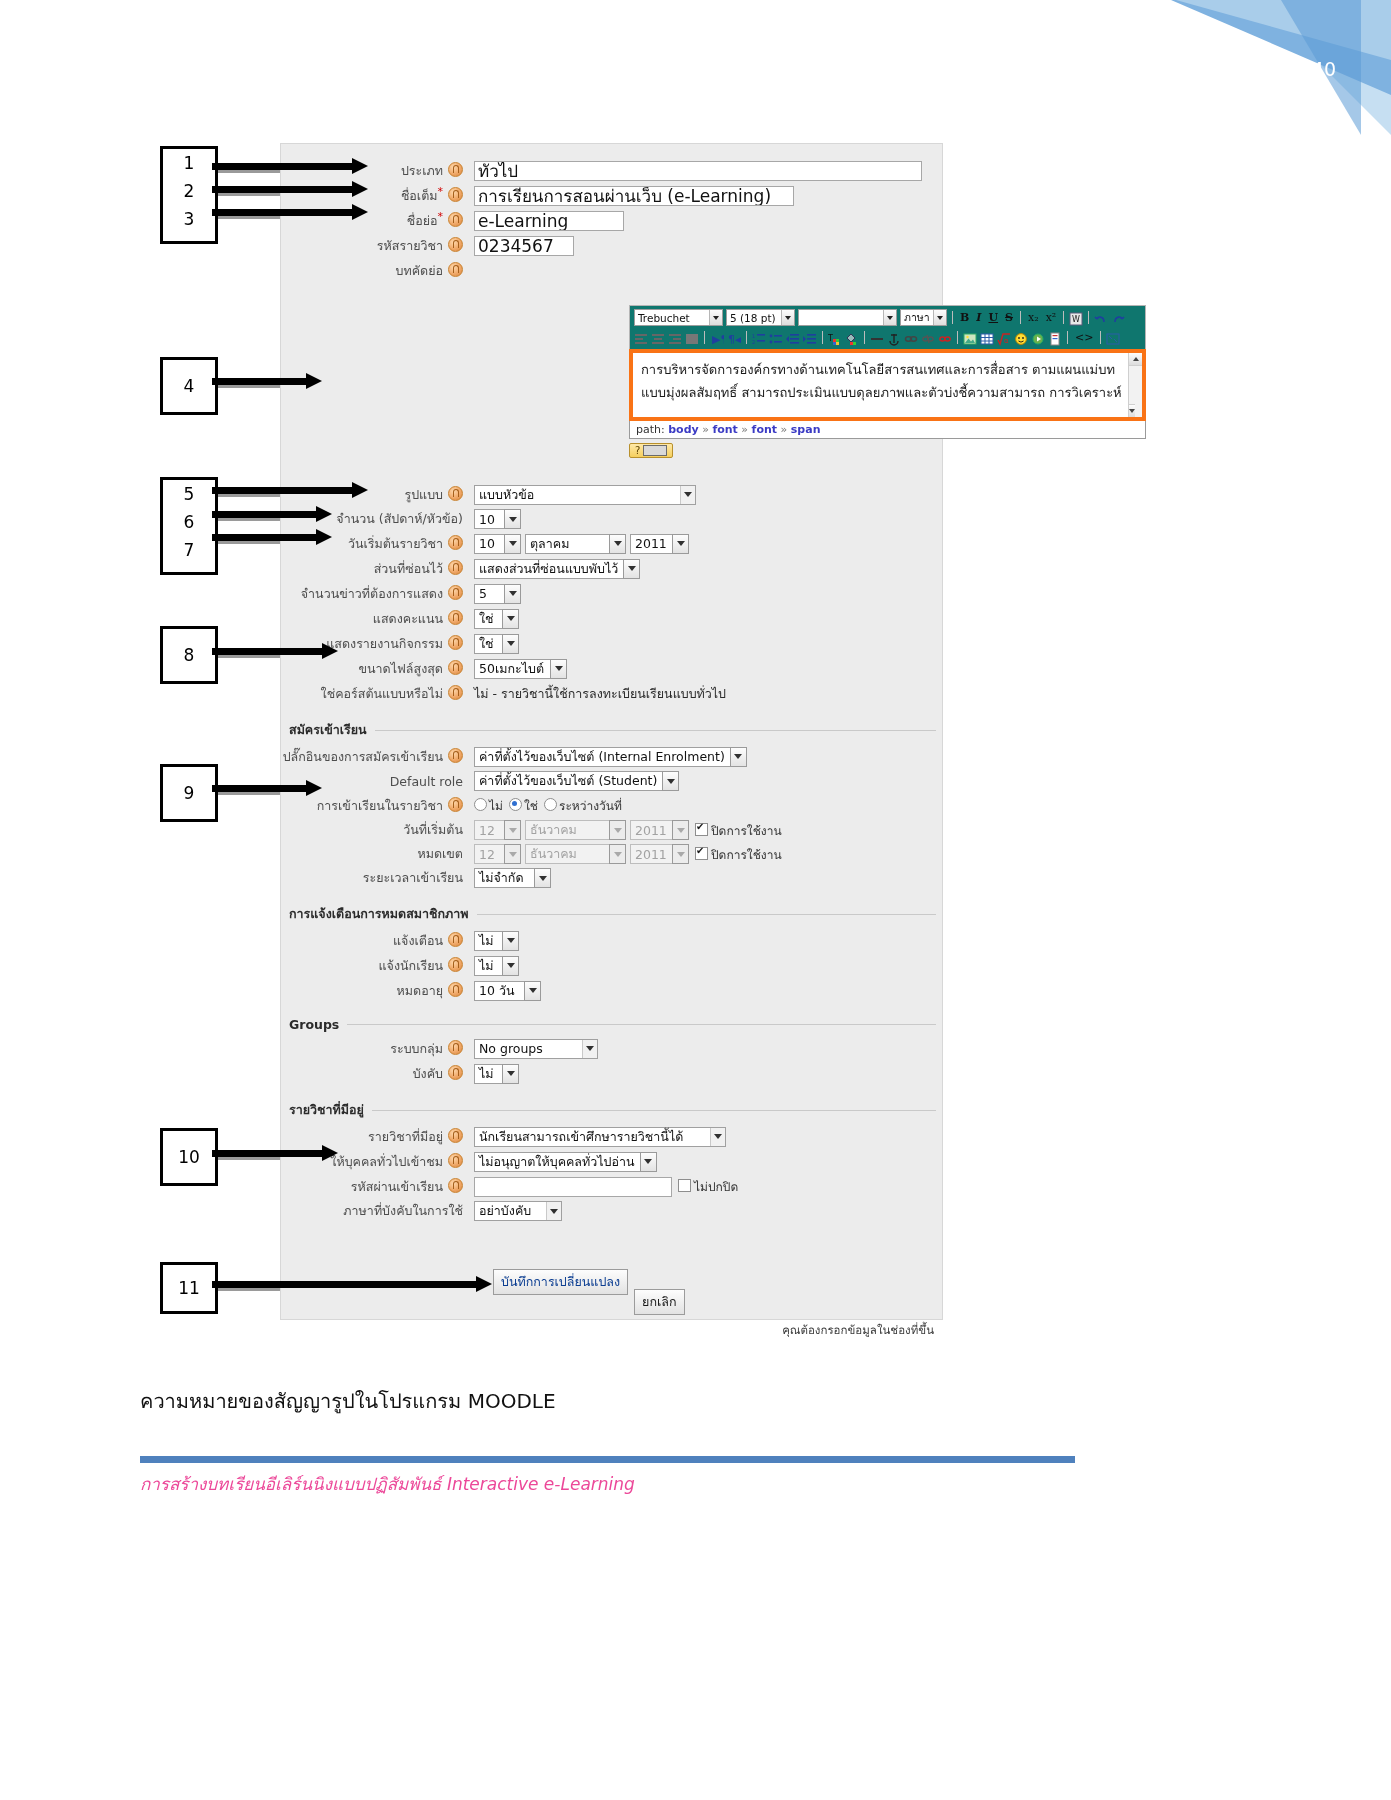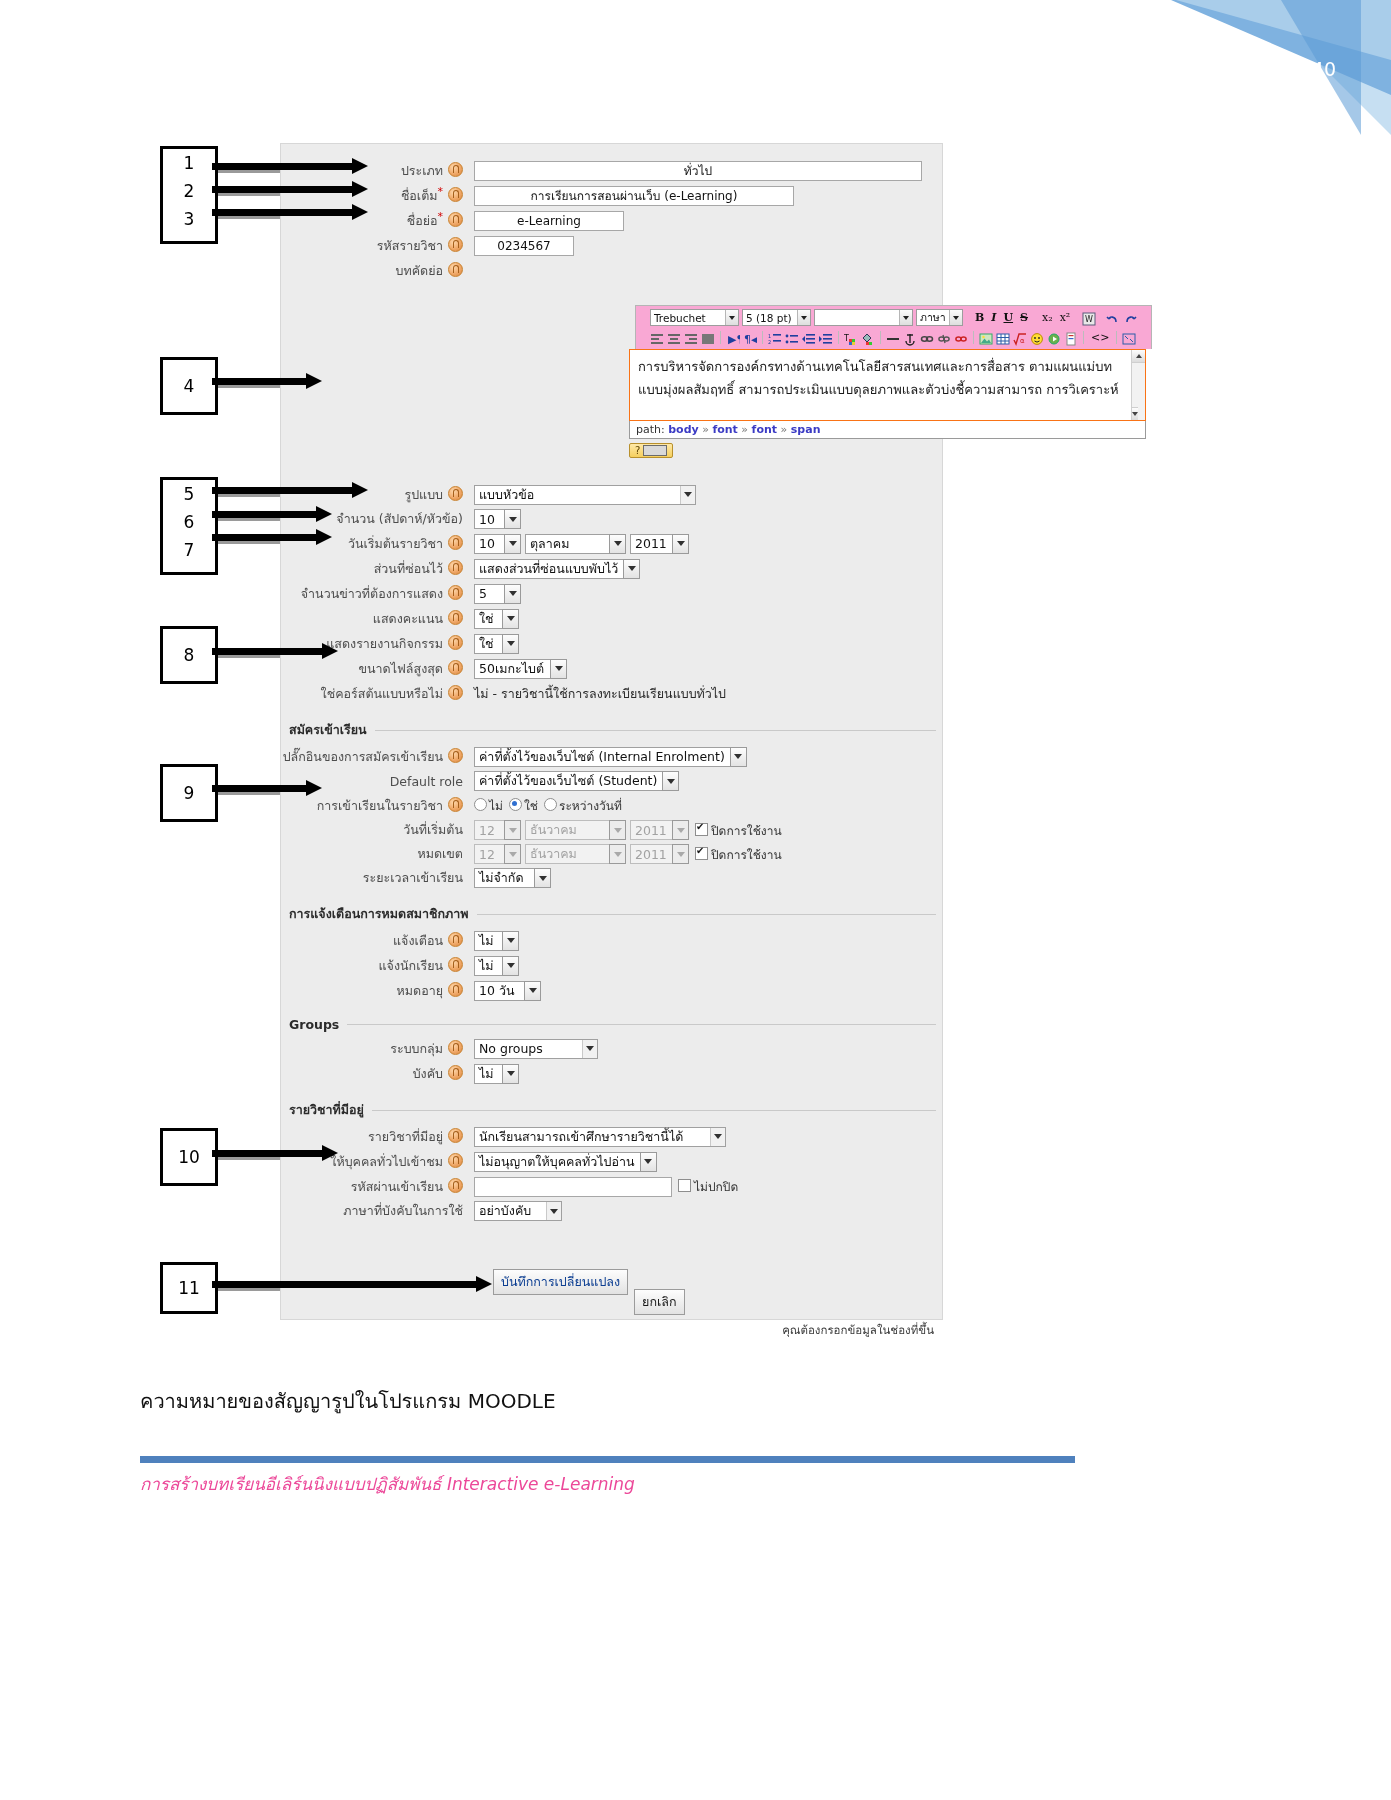--- a/index.html
+++ b/index.html
@@ -40,22 +40,22 @@
     display:inline-block;width:13px;height:13px;border-radius:50%;
     background:radial-gradient(circle at 35% 32%,#ffd9ad 0%,#f0a868 55%,#d3823c 100%);
     border:1px solid #c9822f;margin-left:5px;position:relative;top:2px;flex:none;
   }
   .helpicon::after{content:"";position:absolute;left:4px;top:2px;width:4px;height:7px;
      border:1px solid #a55f1c;border-radius:3px 3px 0 0;border-bottom:none;}
   .fctl{padding-left:5px;display:flex;align-items:center;}
 
   input.tbox{
     font-family:"DejaVu Sans","Liberation Sans",sans-serif;
-    font-size:12px;color:#111;background:#fff;
-    border:1px solid #a7a7a7;padding:1px 3px;height:16px;text-align:center;
+    font-size:17px;color:#111;background:#fff;
+    border:1px solid #a7a7a7;padding:1px 3px;height:16px;
   }
   
   .sel{
     display:inline-flex;align-items:stretch;background:#fff;border:1px solid #a0a0a0;
     height:18px;font-size:12.5px;color:#111;
   }
   .sel .txt{padding:0 4px;display:flex;align-items:center;white-space:nowrap;}
   .sel .arw{
     width:14px;border-left:1px solid #c9c9c9;background:#f1f1f1;
     display:flex;align-items:center;justify-content:center;
@@ -70,39 +70,39 @@
   .sel.gray .arw::after{border-top-color:#a9a9a9;}
 
   
   .sect{margin:14px 0 4px 8px;display:flex;align-items:center;}
   .sect b{font-size:12.5px;color:#2b2b2b;white-space:nowrap;}
   .sect .rule{flex:1;height:1px;background:#c9c9c9;margin-left:8px;margin-right:6px;}
 
   
   .editor{margin-left:348px;width:var(--edw);}
   .ed-tb{
-    width:517px;background:#f9a8d4;border:1px solid #b5b5b5;border-bottom:none;
-    padding:3px 14px;box-sizing:border-box;margin-left:6px;
+    width:517px;background:#0f766e;border:1px solid #b5b5b5;border-bottom:none;
+    padding:3px 4px;box-sizing:border-box;
   }
   .tbrow{display:flex;align-items:center;gap:3px;height:17px;margin-bottom:3px;}
   .tbrow:last-child{margin-bottom:0;}
   .minisel{
     display:inline-flex;align-items:stretch;background:#fff;border:1px solid #9d9d9d;height:15px;
     font-size:10.5px;color:#111;
   }
   .minisel .txt{padding:0 3px;display:flex;align-items:center;white-space:nowrap;}
   .minisel .arw{width:12px;background:linear-gradient(#fcfcfc,#dedede);border-left:1px solid #b6b6b6;
     display:flex;align-items:center;justify-content:center;}
   .minisel .arw::after{content:"";border-left:3px solid transparent;border-right:3px solid transparent;
     border-top:4px solid #222;}
   .tbbtn{font-size:11px;color:#111;padding:0 2px;line-height:15px;font-family:"DejaVu Serif","Liberation Serif",serif;}
   .tbsep{width:1px;height:13px;background:#bcbcbc;margin:0 2px;}
   .gico{width:14px;height:14px;display:inline-block;}
   .ed-body{
-    width:517px;height:72px;background:#fff;border:1px solid #f97316;box-sizing:border-box;
+    width:517px;height:72px;background:#fff;border:4px solid #f97316;box-sizing:border-box;
     padding:6px 8px;overflow:hidden;position:relative;
     font-family:"DejaVu Sans","Liberation Sans",sans-serif;font-size:13px;color:#1a1a1a;line-height:1.75;
   }
   .ed-scroll{position:absolute;right:0;top:0;width:13px;height:100%;background:#f2f2f2;border-left:1px solid #cfcfcf;}
   .ed-scroll .up,.ed-scroll .dn{height:12px;background:linear-gradient(#fdfdfd,#dcdcdc);border-bottom:1px solid #cfcfcf;
      display:flex;align-items:center;justify-content:center;}
   .ed-scroll .dn{position:absolute;bottom:0;border-bottom:none;border-top:1px solid #cfcfcf;}
   .ed-scroll .up::after{content:"";border-left:3px solid transparent;border-right:3px solid transparent;border-bottom:4px solid #444;}
   .ed-scroll .dn::after{content:"";border-left:3px solid transparent;border-right:3px solid transparent;border-top:4px solid #444;}
   .ed-path{

